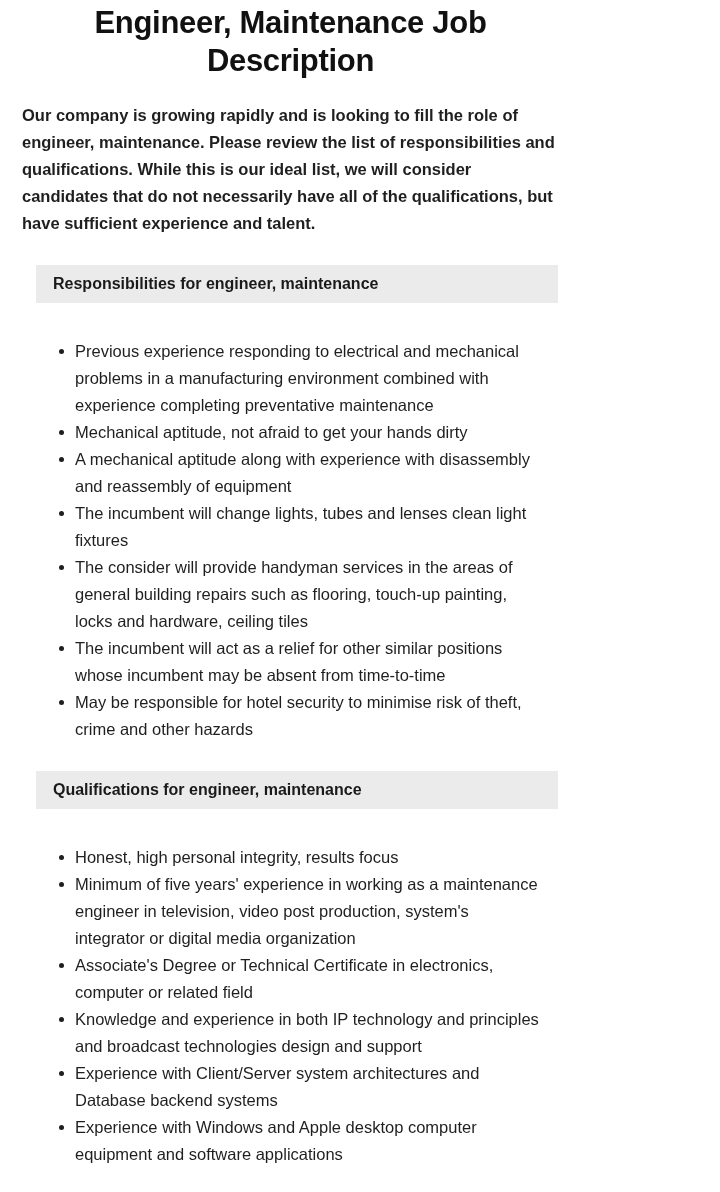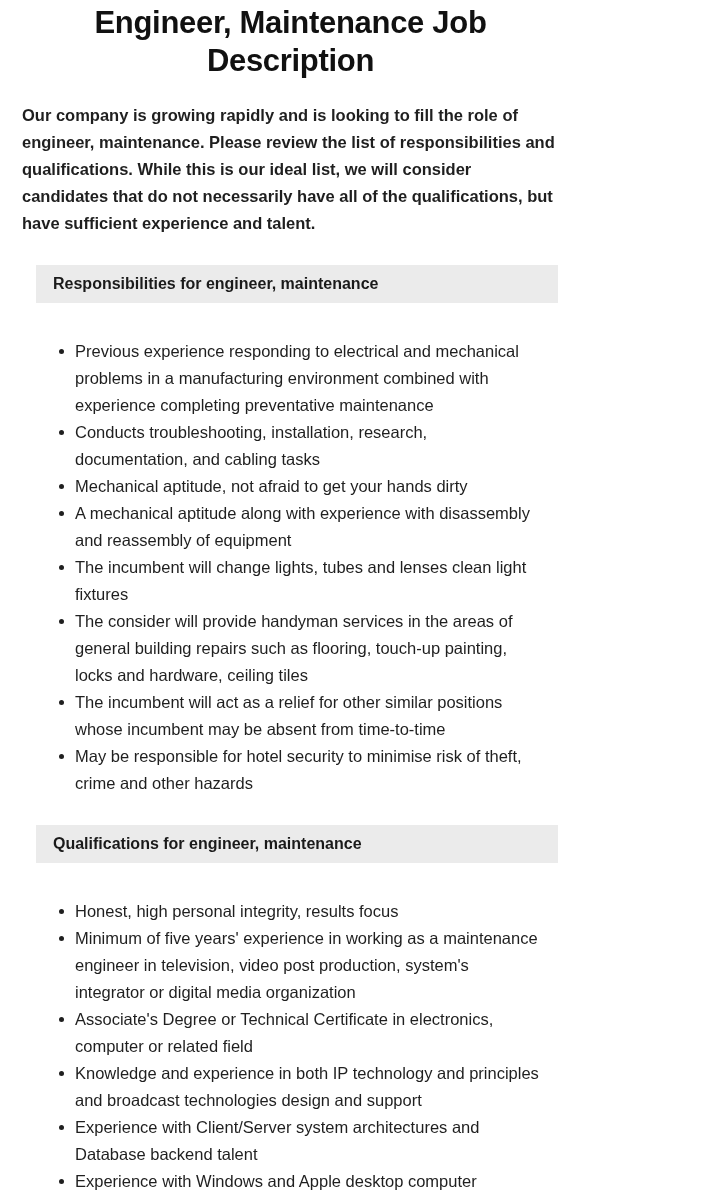--- a/index.html
+++ b/index.html
@@ -87,37 +87,36 @@
 <div class="page">
 
   <h1 class="doc-title">Engineer, Maintenance Job Description</h1>
 
   <p class="intro">Our company is growing rapidly and is looking to fill the role of engineer, maintenance. Please review the list of responsibilities and qualifications. While this is our ideal list, we will consider candidates that do not necessarily have all of the qualifications, but have sufficient experience and talent.</p>
 
   <div class="section">
     <div class="section-header">Responsibilities for engineer, maintenance</div>
     <ul class="bullet-list">
       <li class="bullet-item">Previous experience responding to electrical and mechanical problems in a manufacturing environment combined with experience completing preventative maintenance</li>
-      <li class="bullet-item">Conducts troubleshooting, installation, research, documentation, and cabling tasks</li>
       <li class="bullet-item">Mechanical aptitude, not afraid to get your hands dirty</li>
       <li class="bullet-item">A mechanical aptitude along with experience with disassembly and reassembly of equipment</li>
       <li class="bullet-item">The incumbent will change lights, tubes and lenses clean light fixtures</li>
       <li class="bullet-item">The consider will provide handyman services in the areas of general building repairs such as flooring, touch-up painting, locks and hardware, ceiling tiles</li>
       <li class="bullet-item">The incumbent will act as a relief for other similar positions whose incumbent may be absent from time-to-time</li>
       <li class="bullet-item">May be responsible for hotel security to minimise risk of theft, crime and other hazards</li>
     </ul>
   </div>
 
   <div class="section">
     <div class="section-header">Qualifications for engineer, maintenance</div>
     <ul class="bullet-list">
       <li class="bullet-item">Honest, high personal integrity, results focus</li>
       <li class="bullet-item">Minimum of five years' experience in working as a maintenance engineer in television, video post production, system's integrator or digital media organization</li>
       <li class="bullet-item">Associate's Degree or Technical Certificate in electronics, computer or related field</li>
       <li class="bullet-item">Knowledge and experience in both IP technology and principles and broadcast technologies design and support</li>
-      <li class="bullet-item">Experience with Client/Server system architectures and Database backend talent</li>
+      <li class="bullet-item">Experience with Client/Server system architectures and Database backend systems</li>
       <li class="bullet-item">Experience with Windows and Apple desktop computer equipment and software applications</li>
     </ul>
   </div>
 
   <div class="tail-space"></div>
 
 </div>
 
 </body></html>

